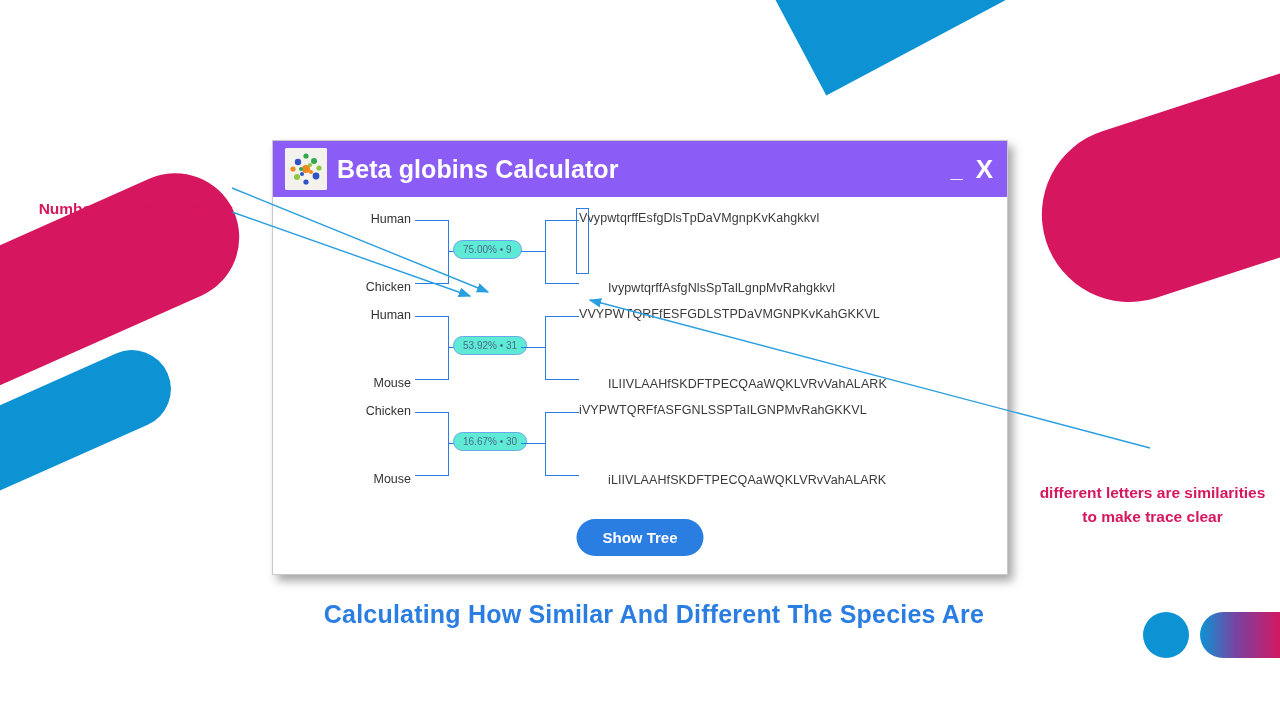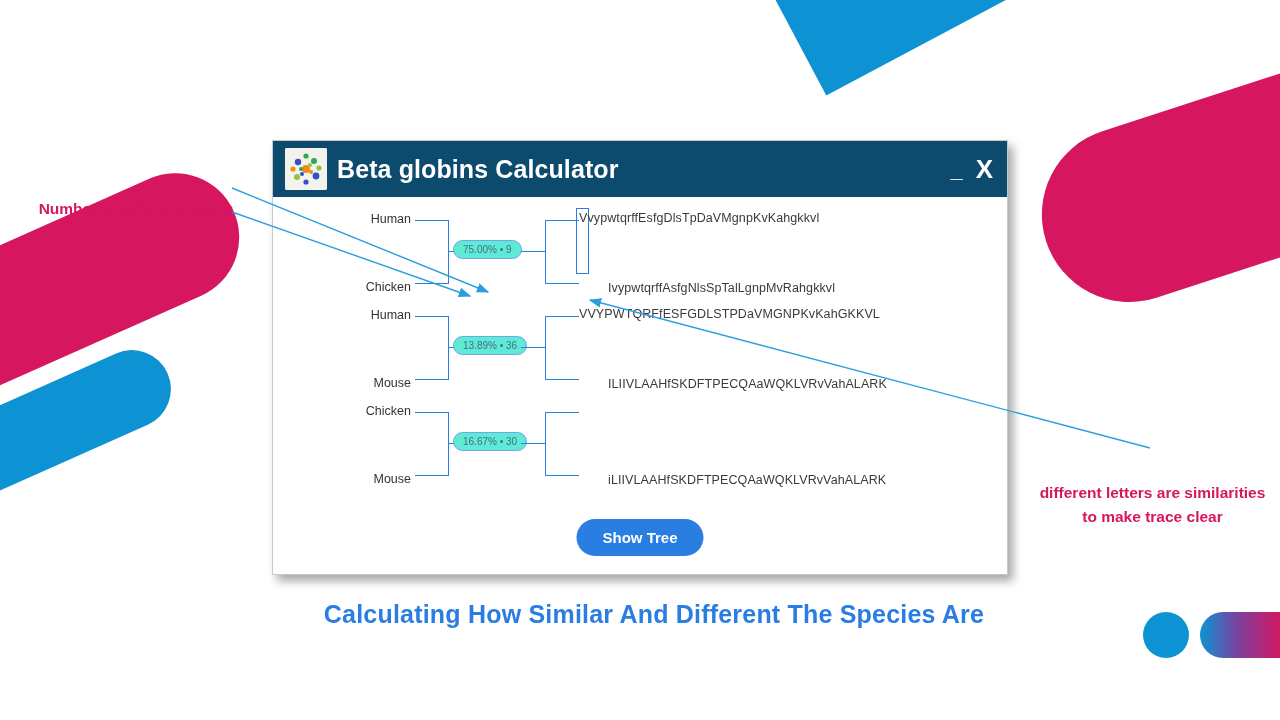--- a/index.html
+++ b/index.html
@@ -46,21 +46,21 @@
 
   
   #app-window{
     position:absolute;left:272px;top:140px;width:736px;height:435px;
     background:#ffffff;
     box-shadow:5px 6px 9px rgba(0,0,0,.35);
     border:1px solid #c9c9c9;
     box-sizing:border-box;
   }
   #title-bar{
-    height:56px;background:#0c4a6e;display:flex;align-items:center;
+    height:56px;background:#8b5cf6;display:flex;align-items:center;
     padding:0 12px;box-sizing:border-box;position:relative;
   }
   #app-icon{
     width:42px;height:42px;margin-right:10px;border-radius:2px;
     background:#f3f2ec;position:relative;overflow:hidden;flex:0 0 auto;
   }
   #app-icon svg{display:block;}
   #app-title{
     color:#ffffff;font-size:25px;font-weight:bold;letter-spacing:.1px;
     white-space:nowrap;
@@ -201,35 +201,36 @@
       <div id="first-letter-box"></div>
       <div class="seq top">VvypwtqrffEsfgDlsTpDaVMgnpKvKahgkkvl</div>
       <div class="seq bottom">IvypwtqrffAsfgNlsSpTalLgnpMvRahgkkvl</div>
     </div>
 
     <div class="comparison-group">
       <div class="species-label top">Human</div>
       <div class="species-label bottom">Mouse</div>
       <div class="bracket-left"></div>
       <div class="stem-left"></div>
-      <div class="pct-badge">13.89% • 36</div>
+      <div class="pct-badge">53.92% • 31</div>
       <div class="stem-right"></div>
       <div class="bracket-right"></div>
       <div class="seq top">VVYPWTQRFfESFGDLSTPDaVMGNPKvKahGKKVL</div>
       <div class="seq bottom">ILIIVLAAHfSKDFTPECQAaWQKLVRvVahALARK</div>
     </div>
 
     <div class="comparison-group">
       <div class="species-label top">Chicken</div>
       <div class="species-label bottom">Mouse</div>
       <div class="bracket-left"></div>
       <div class="stem-left"></div>
       <div class="pct-badge">16.67% • 30</div>
       <div class="stem-right"></div>
       <div class="bracket-right"></div>
+      <div class="seq top">iVYPWTQRFfASFGNLSSPTaILGNPMvRahGKKVL</div>
       <div class="seq bottom">iLIIVLAAHfSKDFTPECQAaWQKLVRvVahALARK</div>
     </div>
 
   </div>
 
   <button id="show-tree-button">Show Tree</button>
 </div>
 
 <svg id="annot-svg">
   <defs>

